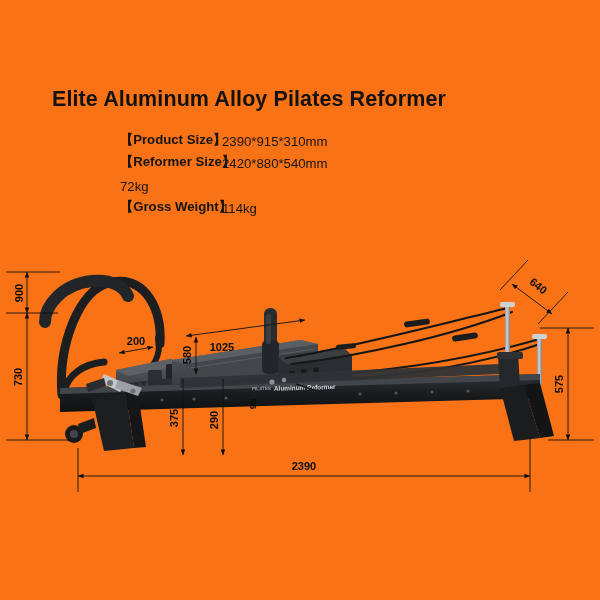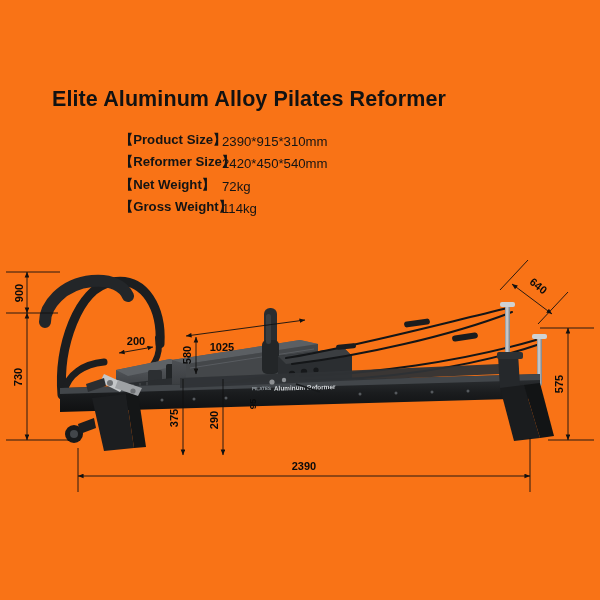--- a/index.html
+++ b/index.html
@@ -114,24 +114,23 @@
 
   <h1 class="product-title">Elite Aluminum Alloy Pilates Reformer</h1>
 
   <div class="spec-list">
     <div class="spec-row">
       <span class="spec-label">【Product Size】</span>
       <span class="spec-value">2390*915*310mm</span>
     </div>
     <div class="spec-row">
       <span class="spec-label">【Reformer Size】</span>
-      <span class="spec-value">2420*450*540mm</span>
+      <span class="spec-value">2420*880*540mm</span>
     </div>
     <div class="spec-row">
-      <span class="spec-label">【Net Weight】</span>
       <span class="spec-value">72kg</span>
     </div>
     <div class="spec-row">
       <span class="spec-label">【Gross Weight】</span>
       <span class="spec-value">114kg</span>
     </div>
   </div>
 
   <div class="drawing">
     <svg width="600" height="250" viewBox="0 0 600 250" xmlns="http://www.w3.org/2000/svg">

